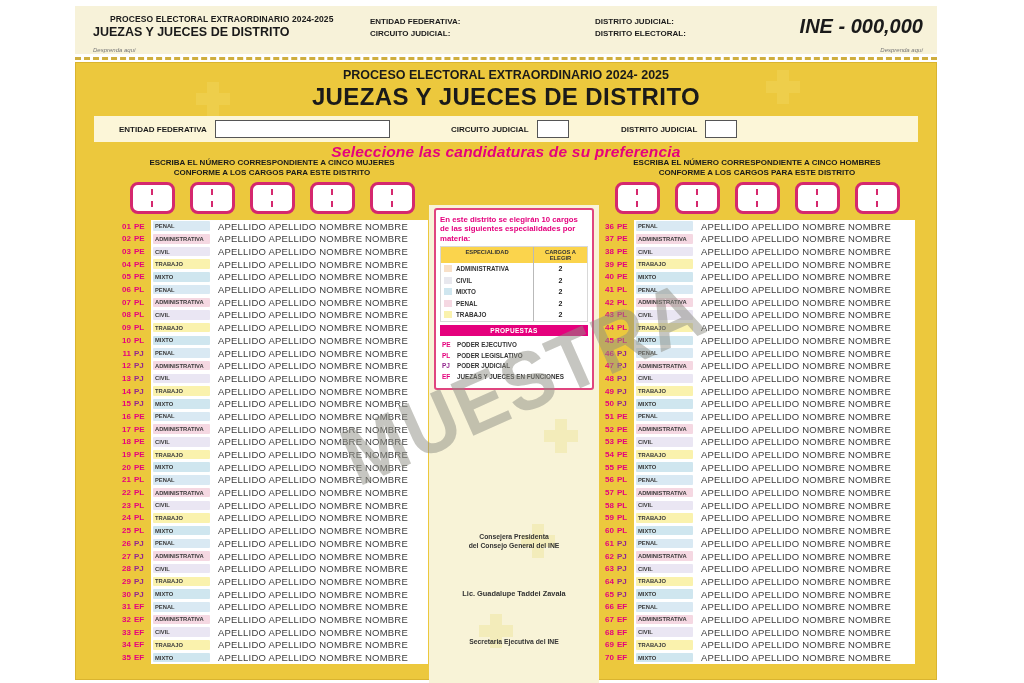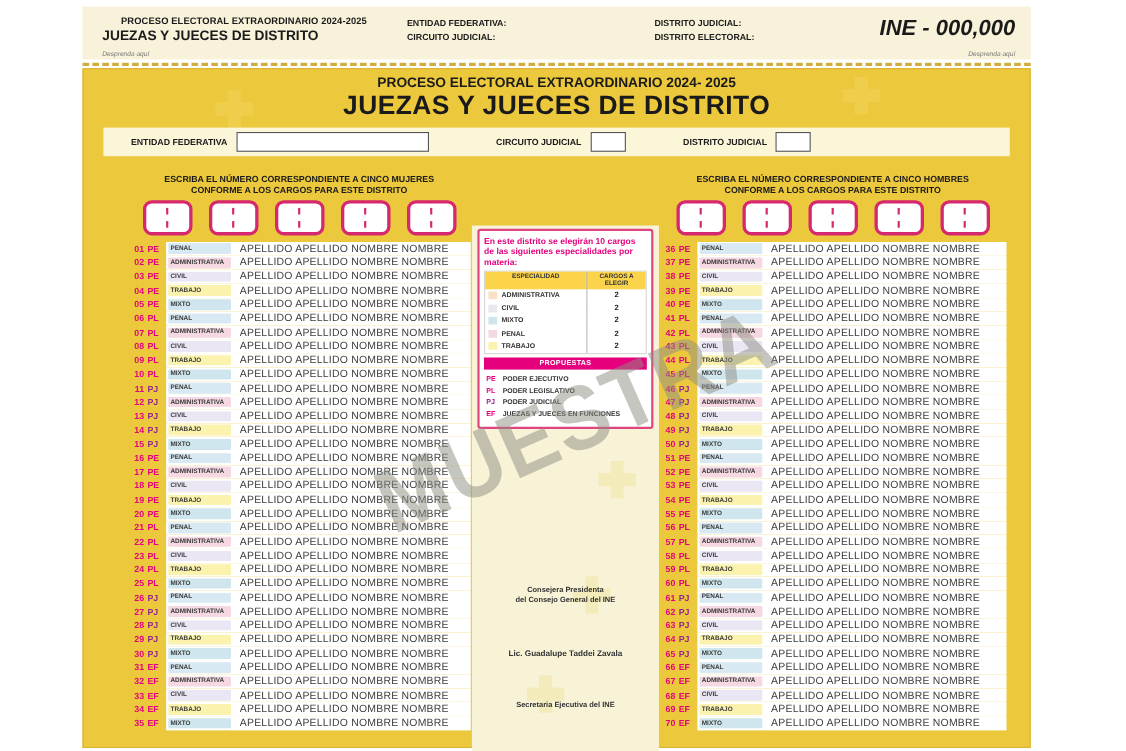--- a/index.html
+++ b/index.html
@@ -130,20 +130,21 @@
       <div class="fgroup f2">
         <span class="flabel">CIRCUITO JUDICIAL</span>
         <span class="fbox"></span>
       </div>
       <div class="fgroup f3">
         <span class="flabel">DISTRITO JUDICIAL</span>
         <span class="fbox"></span>
       </div>
     </div>
 
+    <div class="instruction">Seleccione las candidaturas de su preferencia</div>
 
     <div class="col col-left">
       <div class="col-header">
         <div>ESCRIBA EL NÚMERO CORRESPONDIENTE A CINCO MUJERES</div>
         <div>CONFORME A LOS CARGOS PARA ESTE DISTRITO</div>
       </div>
       <div class="write-row" id="wrow-left">
           <div class="wbox"></div>
           <div class="wbox"></div>
           <div class="wbox"></div>

